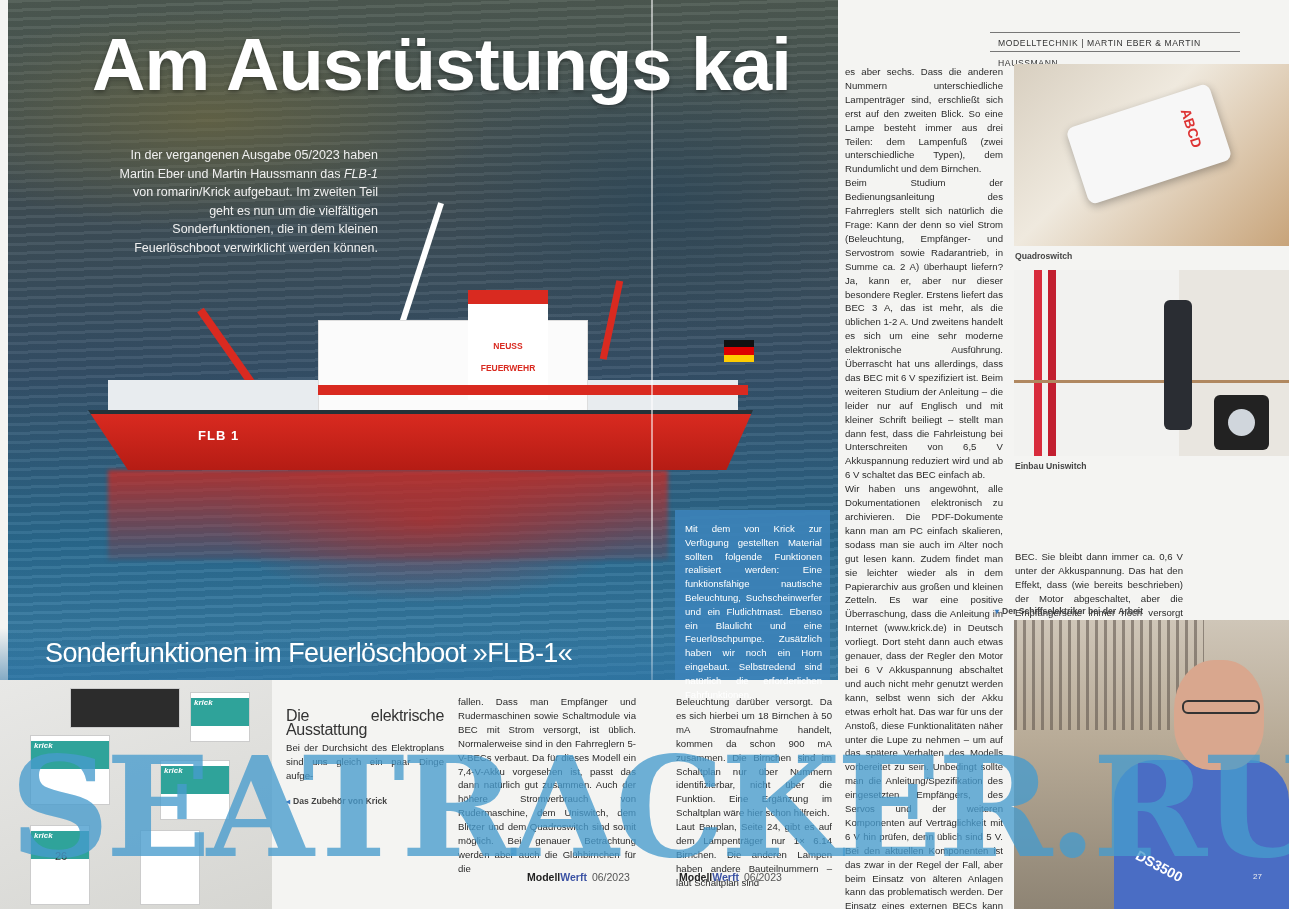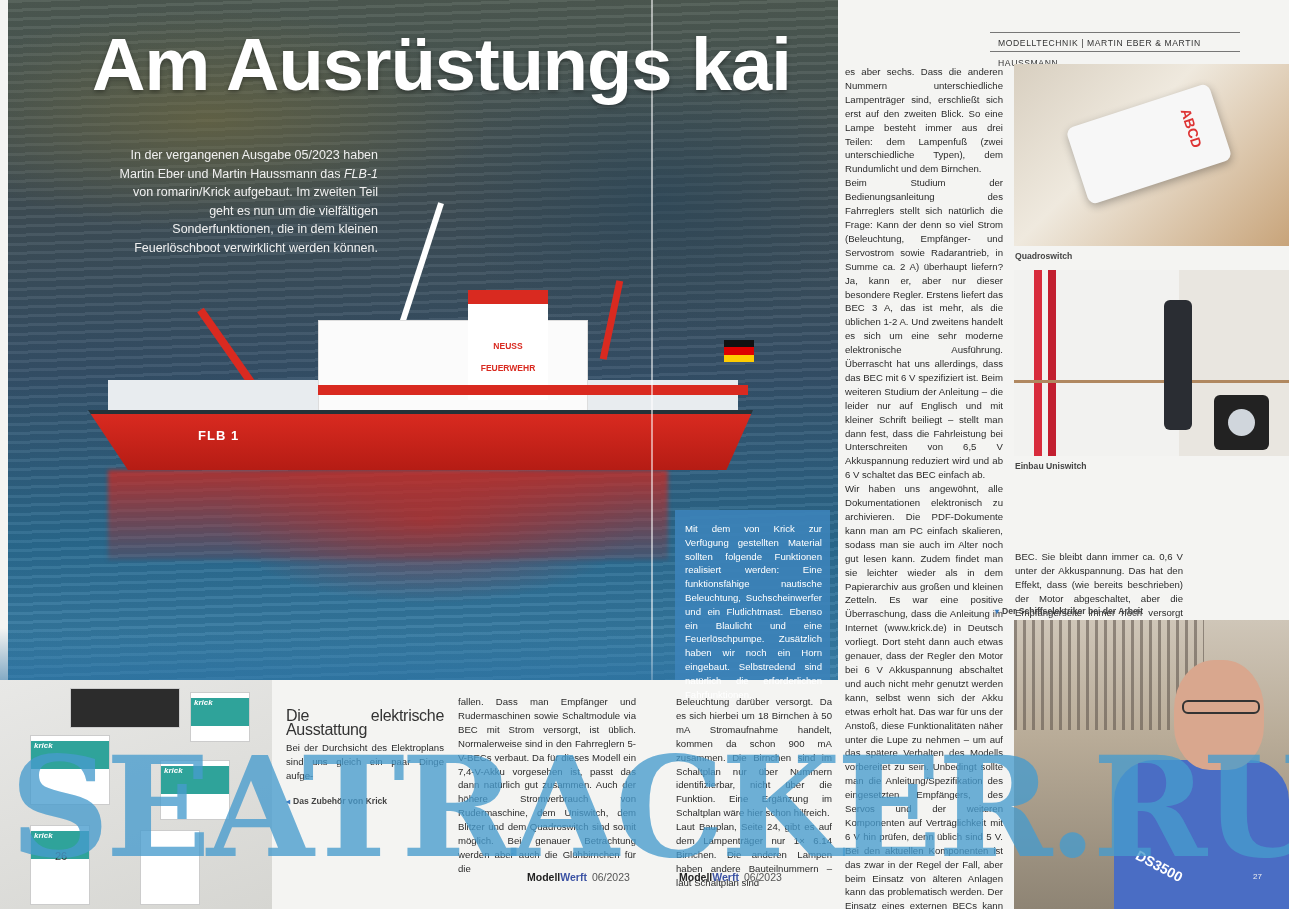--- a/index.html
+++ b/index.html
@@ -149,20 +149,21 @@
       <div class="hull-label">FLB 1</div>
     </div>
     <div class="gutter"></div>
   </div>
 
   <h1 class="title">Am Ausrüstungs kai</h1>
 
   <p class="intro"><span>In der vergangenen Ausgabe 05/2023 haben Martin Eber und Martin Haussmann das </span><i>FLB-1</i><span> von romarin/Krick aufgebaut. Im zweiten Teil geht es nun um die vielfältigen Sonderfunktionen, die in dem kleinen Feuerlöschboot verwirklicht werden können.</span></p>
 
   <div class="subhead-band"></div>
+  <h2 class="subhead">Sonderfunktionen im Feuerlöschboot »FLB-1«</h2>
 
   <div class="callout">Mit dem von Krick zur Verfügung gestellten Material sollten folgende Funktionen realisiert werden: Eine funktionsfähige nautische Beleuchtung, Suchscheinwerfer und ein Flutlichtmast. Ebenso ein Blaulicht und eine Feuerlöschpumpe. Zusätzlich haben wir noch ein Horn eingebaut. Selbstredend sind natürlich die erforderlichen Fahrfunktionen.</div>
 
   <div class="parts-photo">
     <div class="pkg" style="left:70px;top:8px;width:110px;height:40px;background:#2c2c2c;"></div>
     <div class="pkg" style="left:190px;top:12px;width:60px;height:50px;">
         <div class="tag">krick</div>
       </div>
     <div class="pkg" style="left:30px;top:55px;width:80px;height:70px;">
         <div class="tag">krick</div>

